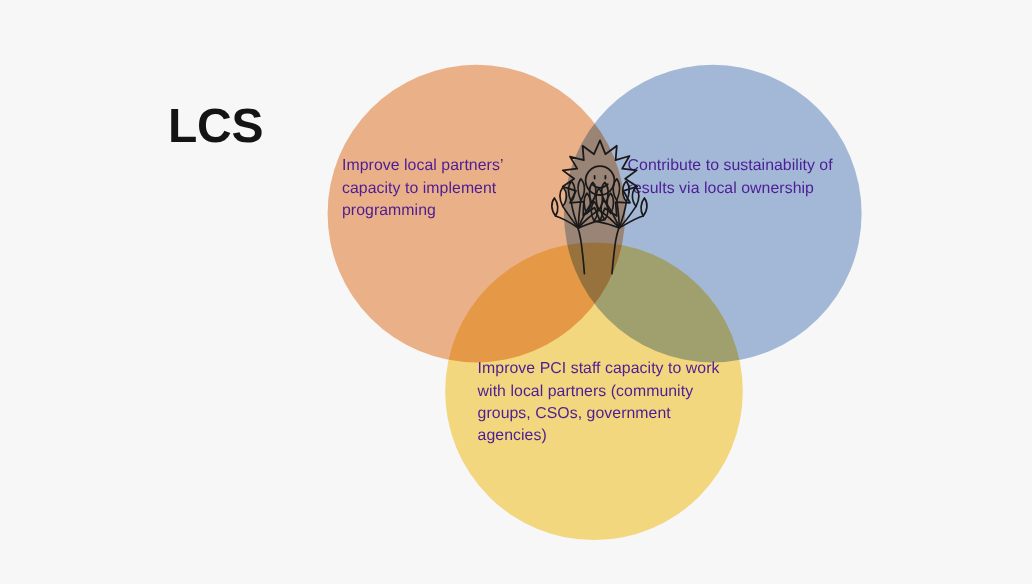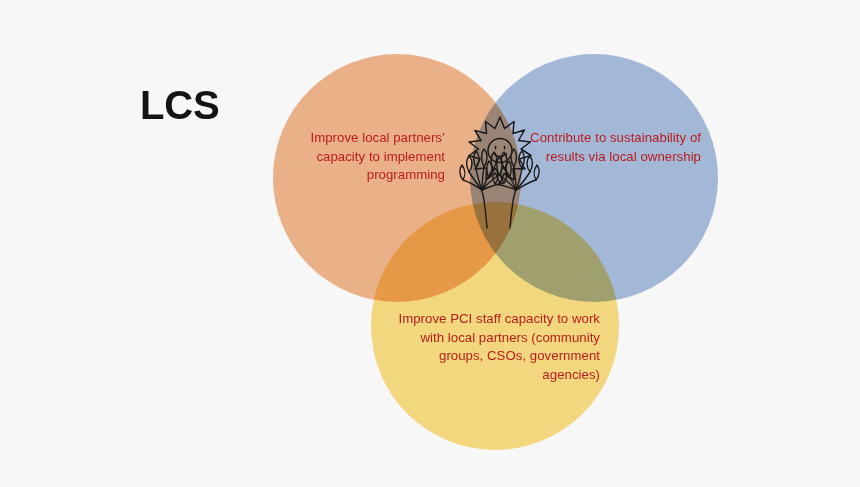--- a/index.html
+++ b/index.html
@@ -52,39 +52,39 @@
     width: 860px;
     height: 487px;
   }
   #venn svg {
     display: block;
   }
 
   
   .circle-label {
     position: absolute;
-    text-align: right;
-    color: #b91c1c;
+    text-align: left;
+    color: #4c1d95;
     font-size: 13.2px;
     line-height: 1.42;
     letter-spacing: 0.05px;
   }
   #label-orange {
     left: 285px;
     top: 129px;
     width: 160px;
   }
   #label-blue {
     left: 523px;
     top: 129px;
     width: 178px;
   }
   #label-yellow {
     left: 398px;
-    top: 310px;
+    top: 298px;
     width: 202px;
   }
 
   
   #illustration {
     position: absolute;
     left: 448px;
     top: 112px;
     width: 104px;
     height: 118px;

